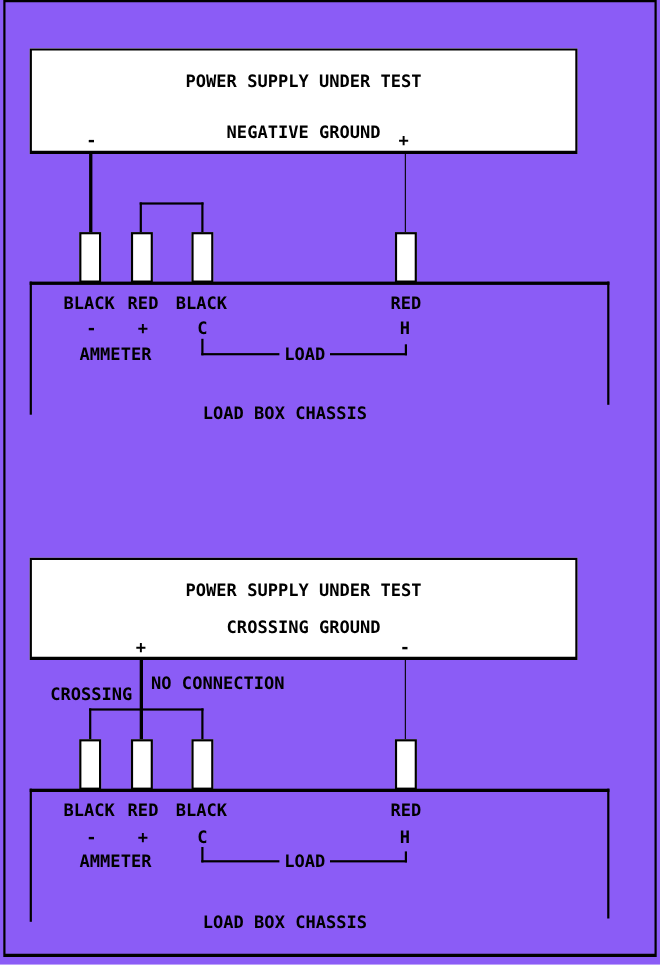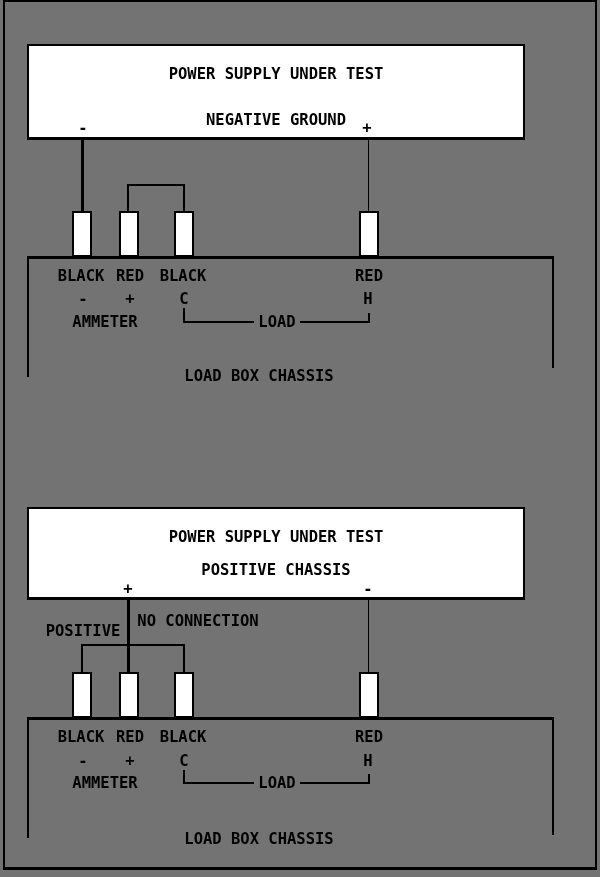--- a/index.html
+++ b/index.html
@@ -1,17 +1,17 @@
 <!DOCTYPE html>
 <html><head>
 <meta charset="utf-8">
 <style>
   html,body{margin:0;padding:0;background:#fff;}
   .canvas{
-    position:relative;width:600px;height:877px;background:#737373;
+    position:relative;width:600px;height:877px;background:#8b5cf6;
     font-family:"DejaVu Sans Mono",monospace;font-weight:700;color:#000;
     overflow:hidden;
   }
   .frame{
     position:absolute;left:3px;top:0px;width:594px;height:870px;
     border:2px solid #000;border-bottom-width:3px;box-sizing:border-box;
   }
   .box{
     position:absolute;border:2px solid #000;border-bottom-width:3px;
     background:#fff;box-sizing:border-box;
@@ -73,28 +73,28 @@
     <div class="txt cx" style="left:277px;top:314px;">LOAD</div>
     <div class="ln" style="left:300px;top:321px;width:70px;height:2px;"></div>
     <div class="ln" style="left:368px;top:313px;width:2px;height:10px;"></div>
 
     <div class="txt cx" style="left:259px;top:368px;">LOAD BOX CHASSIS</div>
   </section>
 
   <section>
     <div class="box" style="left:27px;top:507px;width:498px;height:93px;"></div>
     <div class="txt full" style="top:529px;">POWER SUPPLY UNDER TEST</div>
-    <div class="txt full" style="top:562px;">POSITIVE CHASSIS</div>
+    <div class="txt full" style="top:562px;">CROSSING GROUND</div>
     <div class="txt cx" style="left:128px;top:581px;">+</div>
     <div class="txt cx" style="left:368px;top:581px;">-</div>
 
     <div class="ln" style="left:127px;top:599px;width:3px;height:74px;"></div>
     <div class="ln" style="left:368px;top:599px;width:1px;height:74px;"></div>
 
-    <div class="txt cx" style="left:83px;top:623px;">POSITIVE</div>
+    <div class="txt cx" style="left:83px;top:623px;">CROSSING</div>
     <div class="txt cx" style="left:198px;top:613px;">NO CONNECTION</div>
 
     <div class="ln" style="left:81px;top:644px;width:104px;height:2px;"></div>
     <div class="ln" style="left:81px;top:644px;width:2px;height:29px;"></div>
     <div class="ln" style="left:183px;top:644px;width:2px;height:29px;"></div>
 
     <div class="term" style="left:72px;top:672px;"></div>
     <div class="term" style="left:119px;top:672px;"></div>
     <div class="term" style="left:174px;top:672px;"></div>
     <div class="term" style="left:359px;top:672px;"></div>

